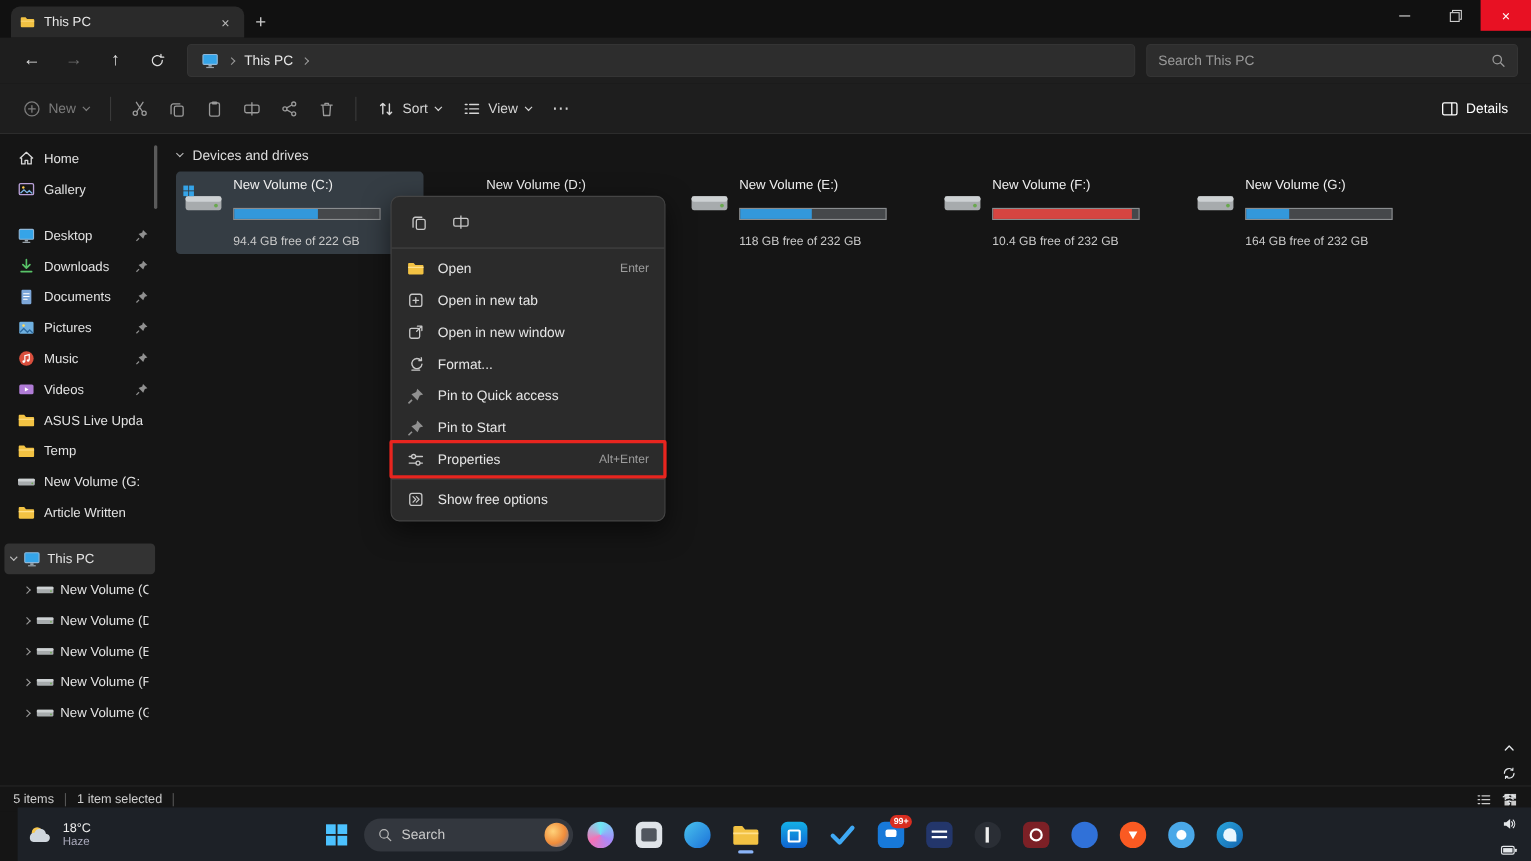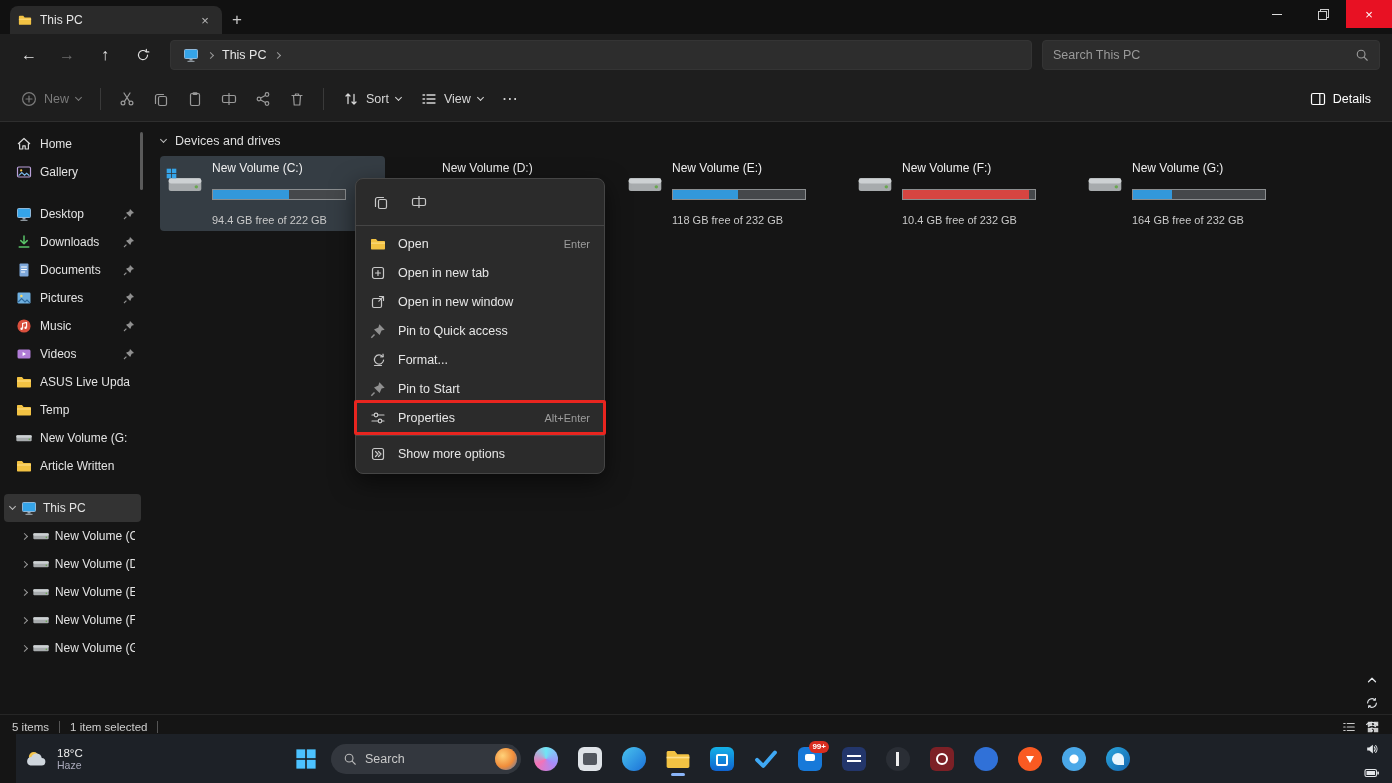--- a/index.html
+++ b/index.html
@@ -685,53 +685,53 @@
         <span class="mi-short"></span>
       </div>
       <div class="menu-item">
         <svg class="i16">
             <use href="#sym-newwin"></use>
           </svg>
         <span class="mi-label">Open in new window</span>
         <span class="mi-short"></span>
       </div>
       <div class="menu-item">
-        <svg class="i16" viewBox="0 0 12 12">
-            <use href="#sym-pin"></use>
-          </svg>
-        <span class="mi-label">Pin to Quick access</span>
-        <span class="mi-short"></span>
-      </div>
-      <div class="menu-item">
         <svg class="i16">
             <use href="#sym-format"></use>
           </svg>
         <span class="mi-label">Format...</span>
         <span class="mi-short"></span>
       </div>
       <div class="menu-item">
         <svg class="i16" viewBox="0 0 12 12">
             <use href="#sym-pin"></use>
           </svg>
+        <span class="mi-label">Pin to Quick access</span>
+        <span class="mi-short"></span>
+      </div>
+      <div class="menu-item">
+        <svg class="i16" viewBox="0 0 12 12">
+            <use href="#sym-pin"></use>
+          </svg>
         <span class="mi-label">Pin to Start</span>
         <span class="mi-short"></span>
       </div>
       <div class="menu-item annotated">
         <svg class="i16">
             <use href="#sym-props"></use>
           </svg>
         <span class="mi-label">Properties</span>
         <span class="mi-short">Alt+Enter</span>
       </div>
       <div class="menu-sep"></div>
       <div class="menu-item">
         <svg class="i16">
             <use href="#sym-showmore"></use>
           </svg>
-        <span class="mi-label">Show more options</span>
+        <span class="mi-label">Show free options</span>
         <span class="mi-short"></span>
       </div>
     </div>
 
   </div>
 
   <div class="taskbar">
 
     <div class="tk-weather">
       <svg style="width:26px;height:20px" viewBox="0 0 24 18">

